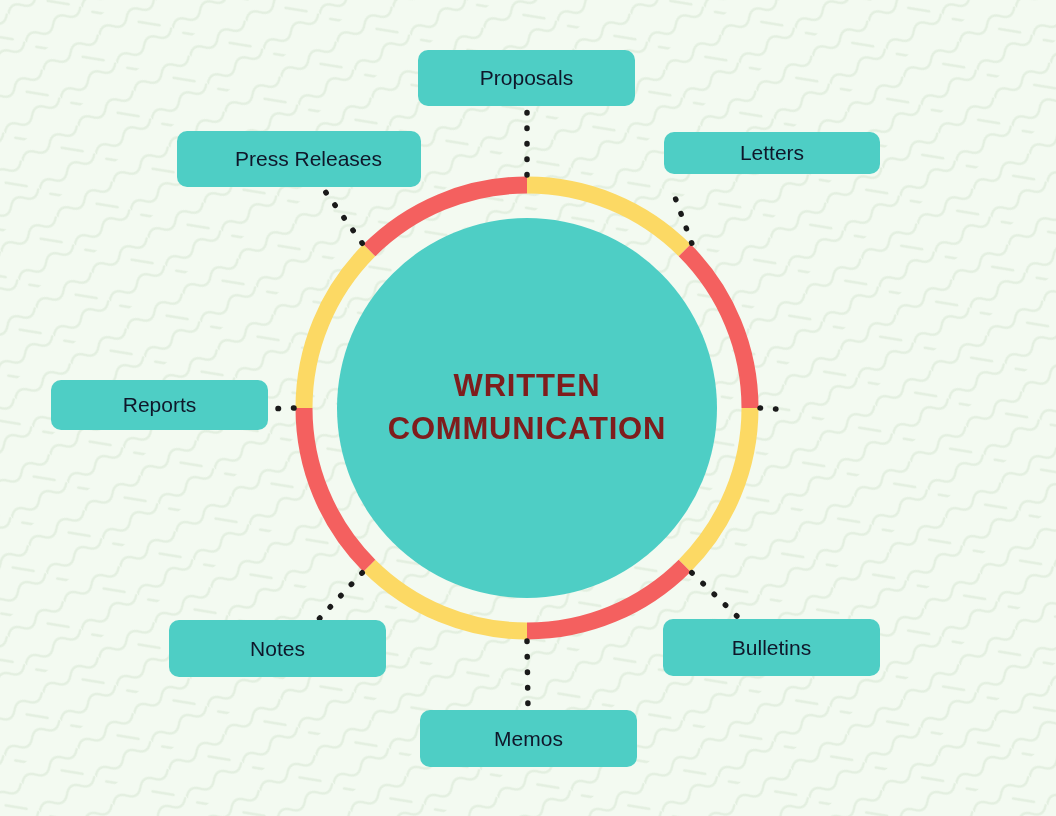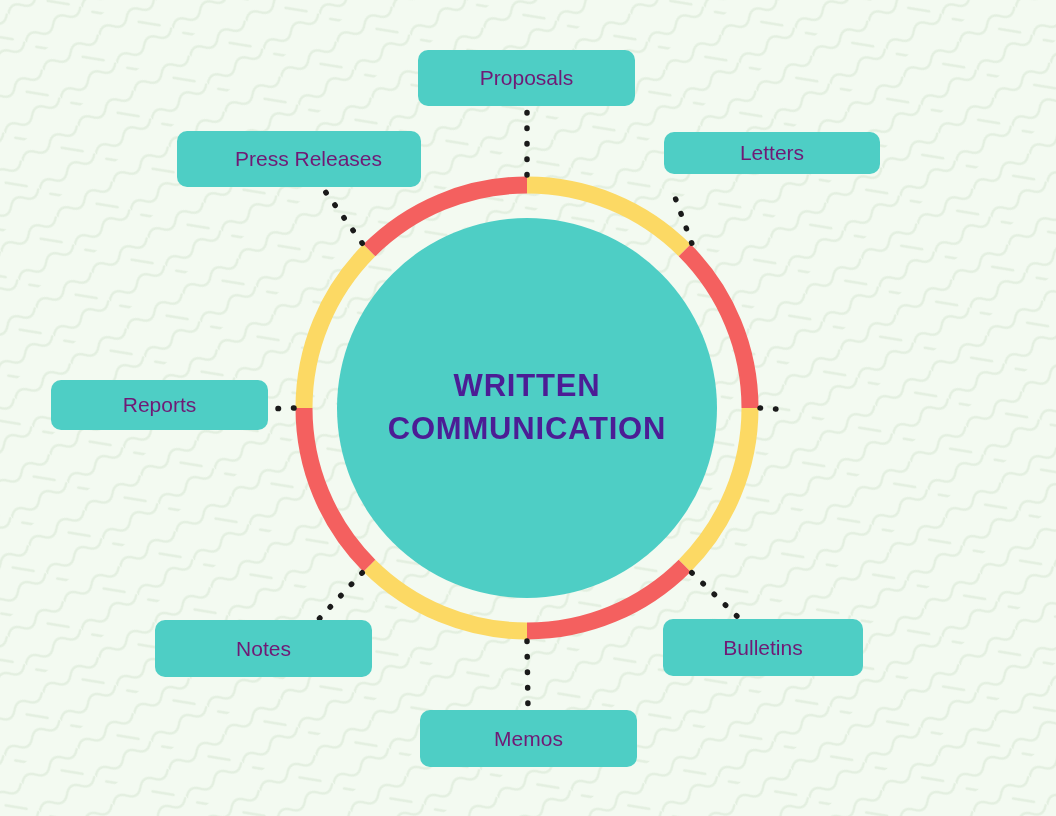--- a/index.html
+++ b/index.html
@@ -50,21 +50,21 @@
     height: 380px;
     border-radius: 50%;
     background: #4ecec5;
     display: flex;
     align-items: center;
     justify-content: center;
     text-align: center;
   }
 
   #hub-core-label {
-    color: #4c1d95;
+    color: #7f1d1d;
     font-size: 31px;
     font-weight: bold;
     letter-spacing: 0.8px;
     line-height: 1.38;
     text-transform: uppercase;
     white-space: pre-line;
     padding: 0 18px;
   }
 
   
@@ -77,32 +77,32 @@
     justify-content: center;
     color: #ffffff;
     font-size: 21px;
     font-weight: normal;
     box-sizing: border-box;
     padding: 0 12px;
     text-align: center;
   }
 
   .node-label {
-    color: #701a75;
+    color: #0f172a;
     white-space: nowrap;
   }
 
   
   #node-proposals      { left: 418px; top: 50px;  width: 217px; height: 56px; }
   #node-press-releases { left: 177px; top: 131px; width: 244px; height: 56px; padding-left: 31px; }
   #node-letters        { left: 664px; top: 132px; width: 216px; height: 42px; }
   #node-reports        { left: 51px;  top: 380px; width: 217px; height: 50px; }
   #node-manuals        { left: 789px; top: 382px; width: 217px; height: 57px; }
-  #node-notes          { left: 155px; top: 620px; width: 217px; height: 57px; }
-  #node-bulletins      { left: 663px; top: 619px; width: 200px; height: 57px; }
+  #node-notes          { left: 169px; top: 620px; width: 217px; height: 57px; }
+  #node-bulletins      { left: 663px; top: 619px; width: 217px; height: 57px; }
   #node-memos          { left: 420px; top: 710px; width: 217px; height: 57px; }
 
   
   #connectors {
     position: absolute;
     left: 0;
     top: 0;
     width: 1056px;
     height: 816px;
     pointer-events: none;

